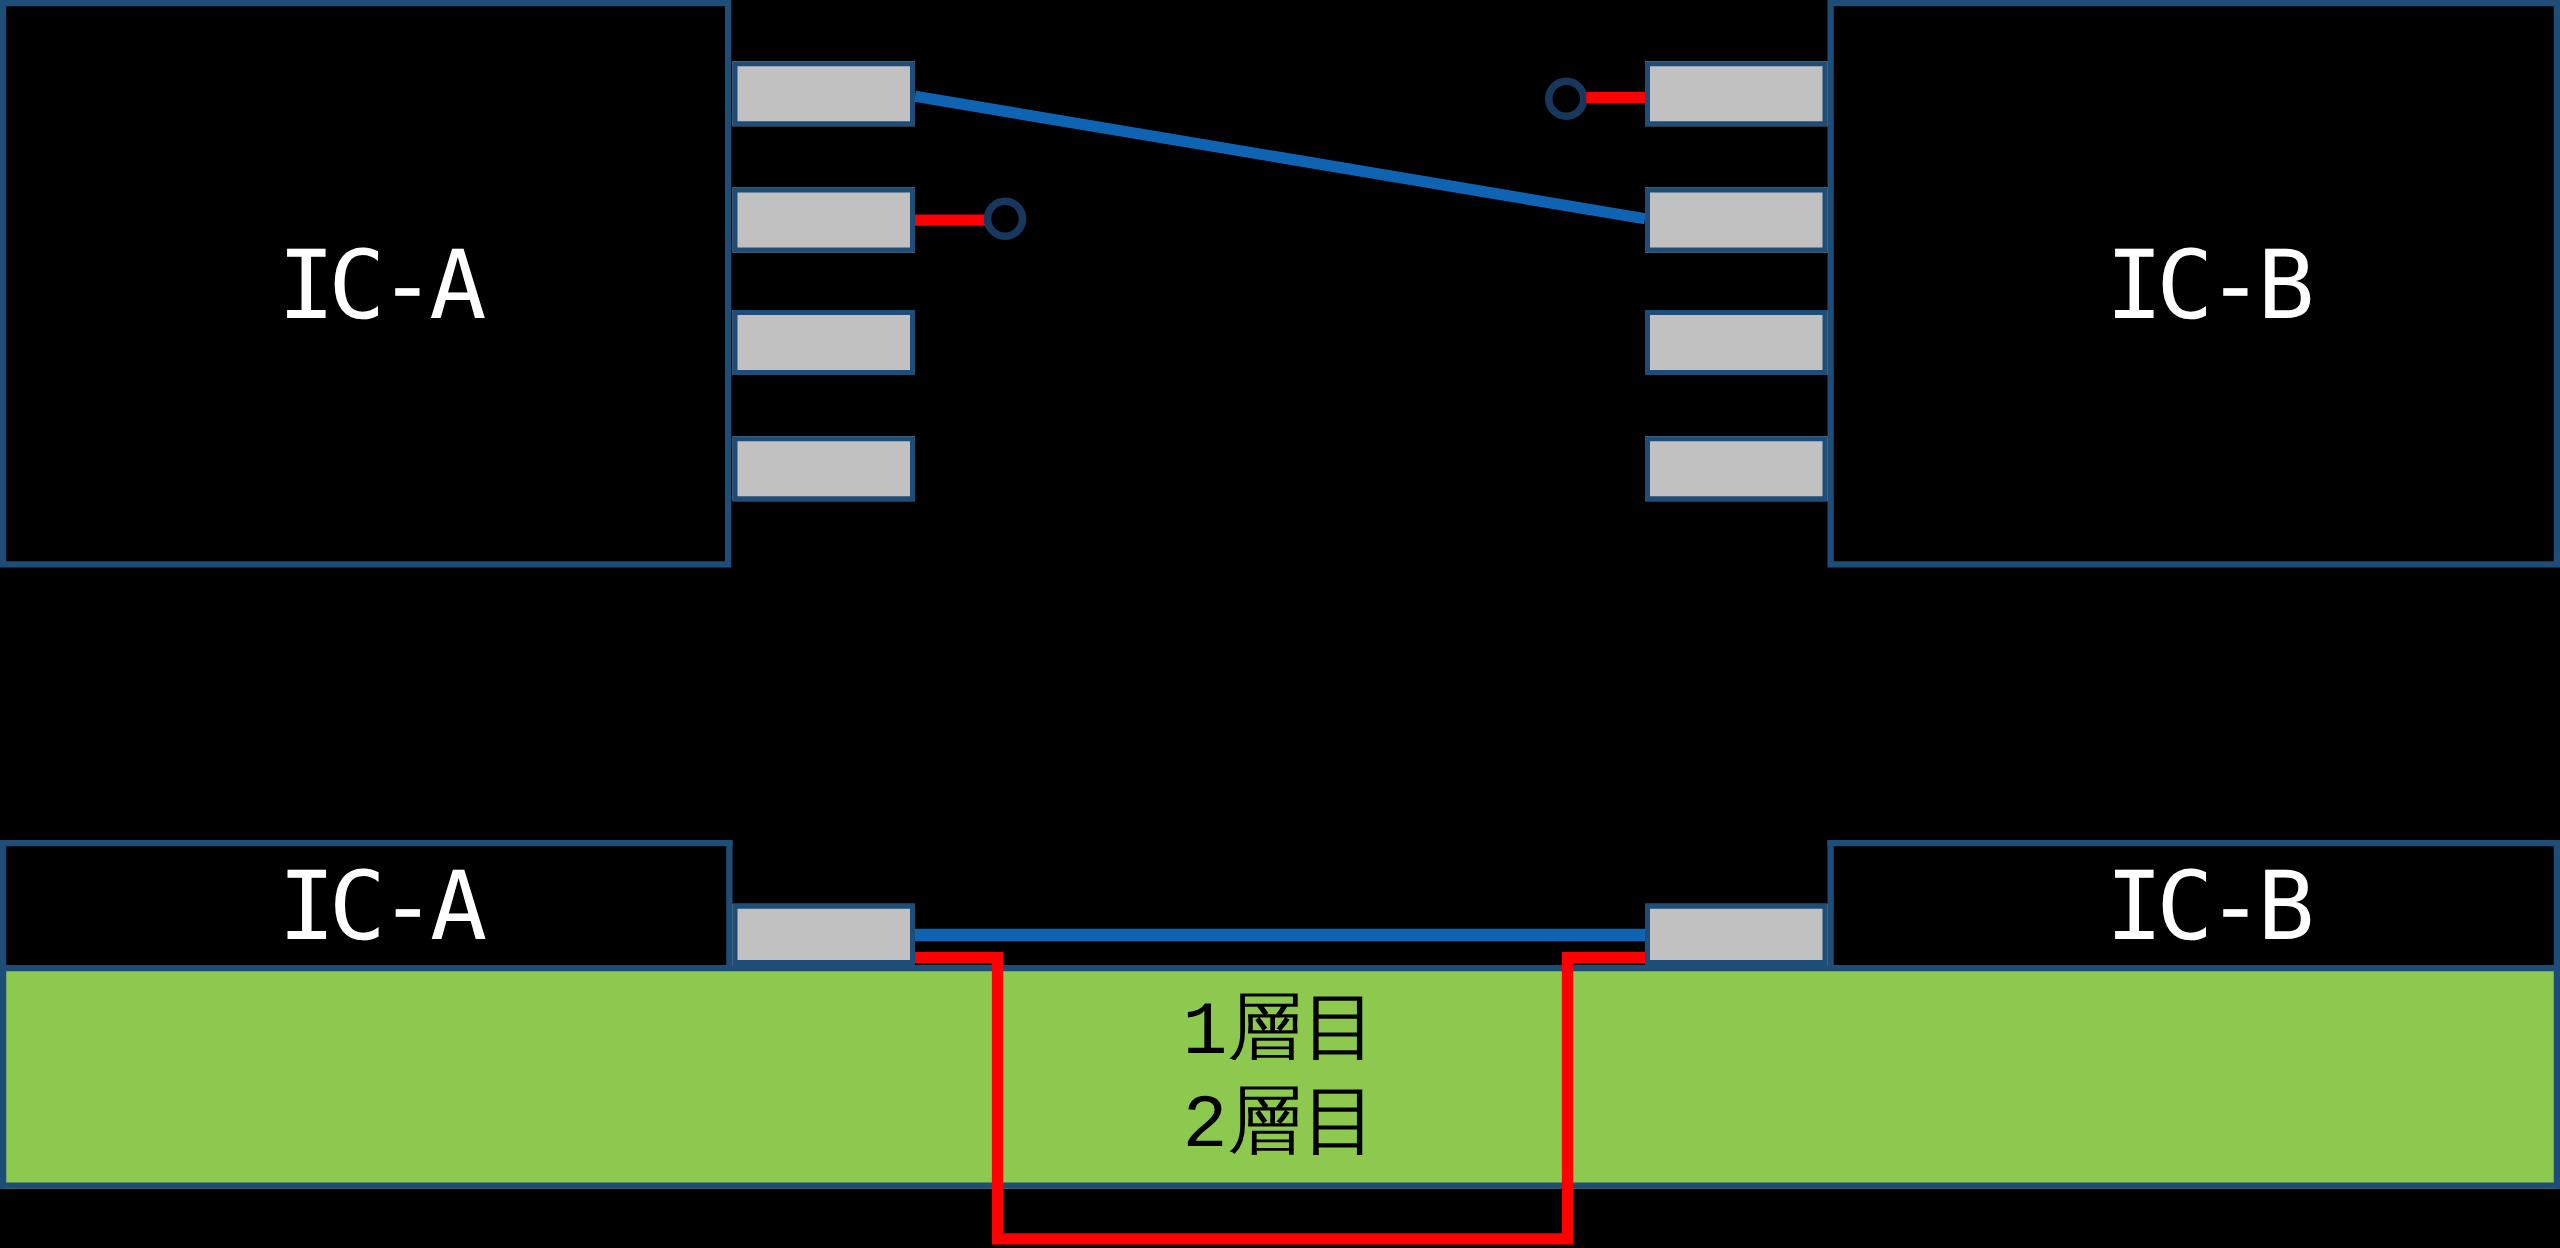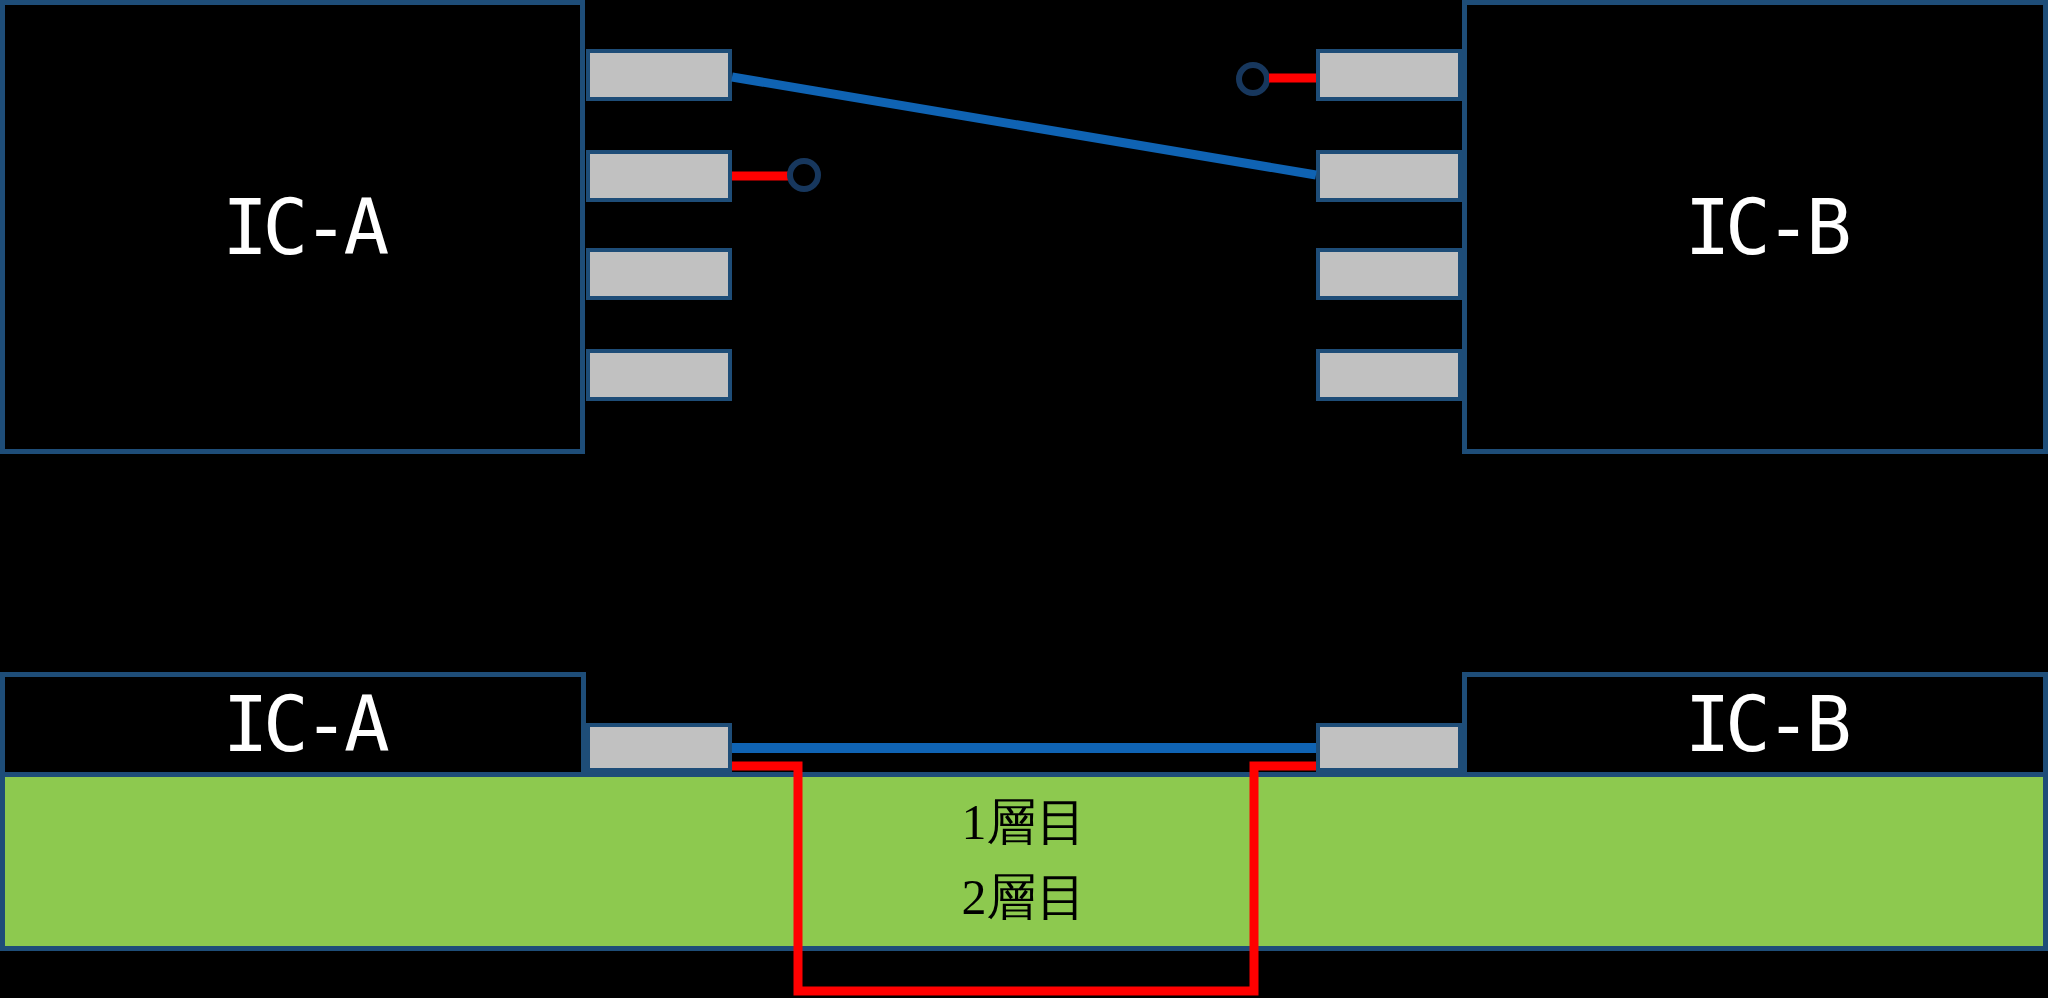--- a/index.html
+++ b/index.html
@@ -75,22 +75,22 @@
     box-sizing: border-box;
     left: 0; width: 2048px;
     background: var(--layer-green, #8dc94f);
     border: 5px solid var(--border-navy, #1e4d78);
     display: flex; align-items: center; justify-content: center;
   }
   .board-layer-1 { top: 772px; height: 100px; }
   .board-layer-2 { top: 848px; height: 103px; border-top: none; }
   .board-layer-label {
     color: var(--label-black, #000);
-    font-size: 50px;
-    font-family: Liberation Serif, serif;
+    font-size: 60px;
+    font-family: Liberation Mono, monospace;
     white-space: nowrap;
   }
 
   
   svg.wires { position: absolute; inset: 0; pointer-events: none; }
   .wire-blue  { stroke: var(--wire-blue, #0f63b3); fill: none; }
   .wire-red   { stroke: var(--wire-red, #ff0000); fill: none; }
   .terminal-ring { stroke: var(--ring-navy, #17375d); fill: none; }
 </style>
 </head>

